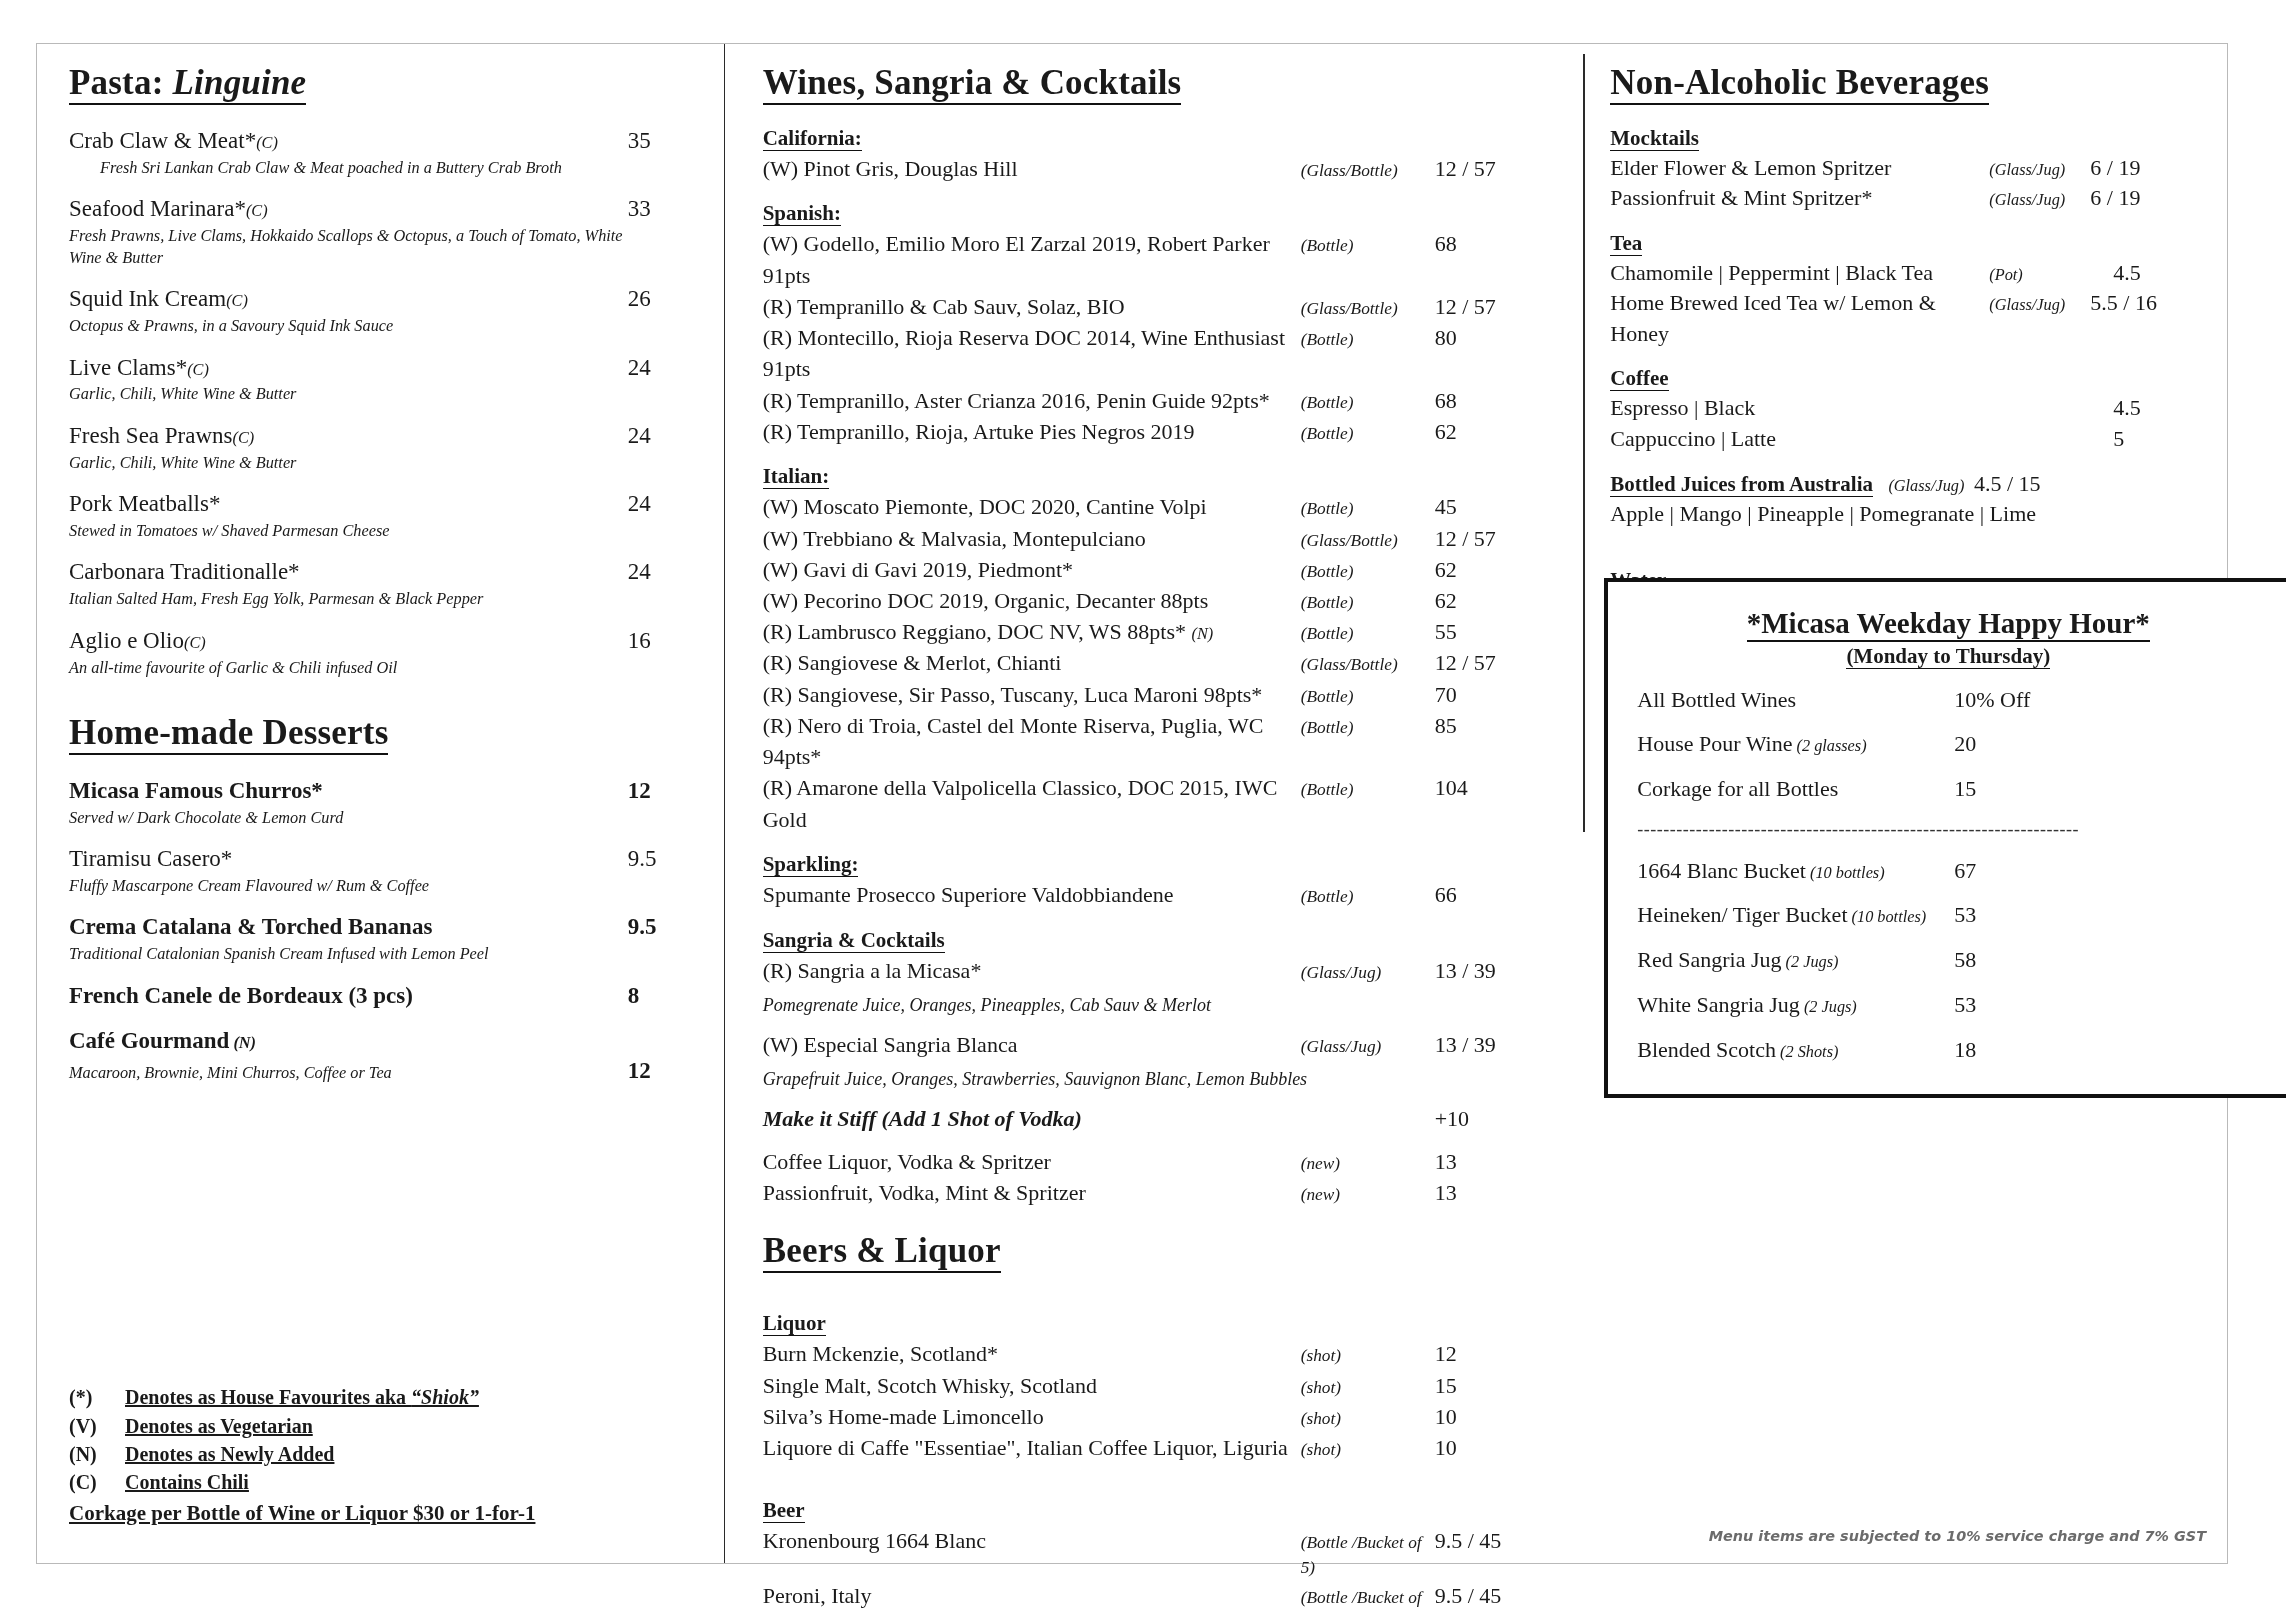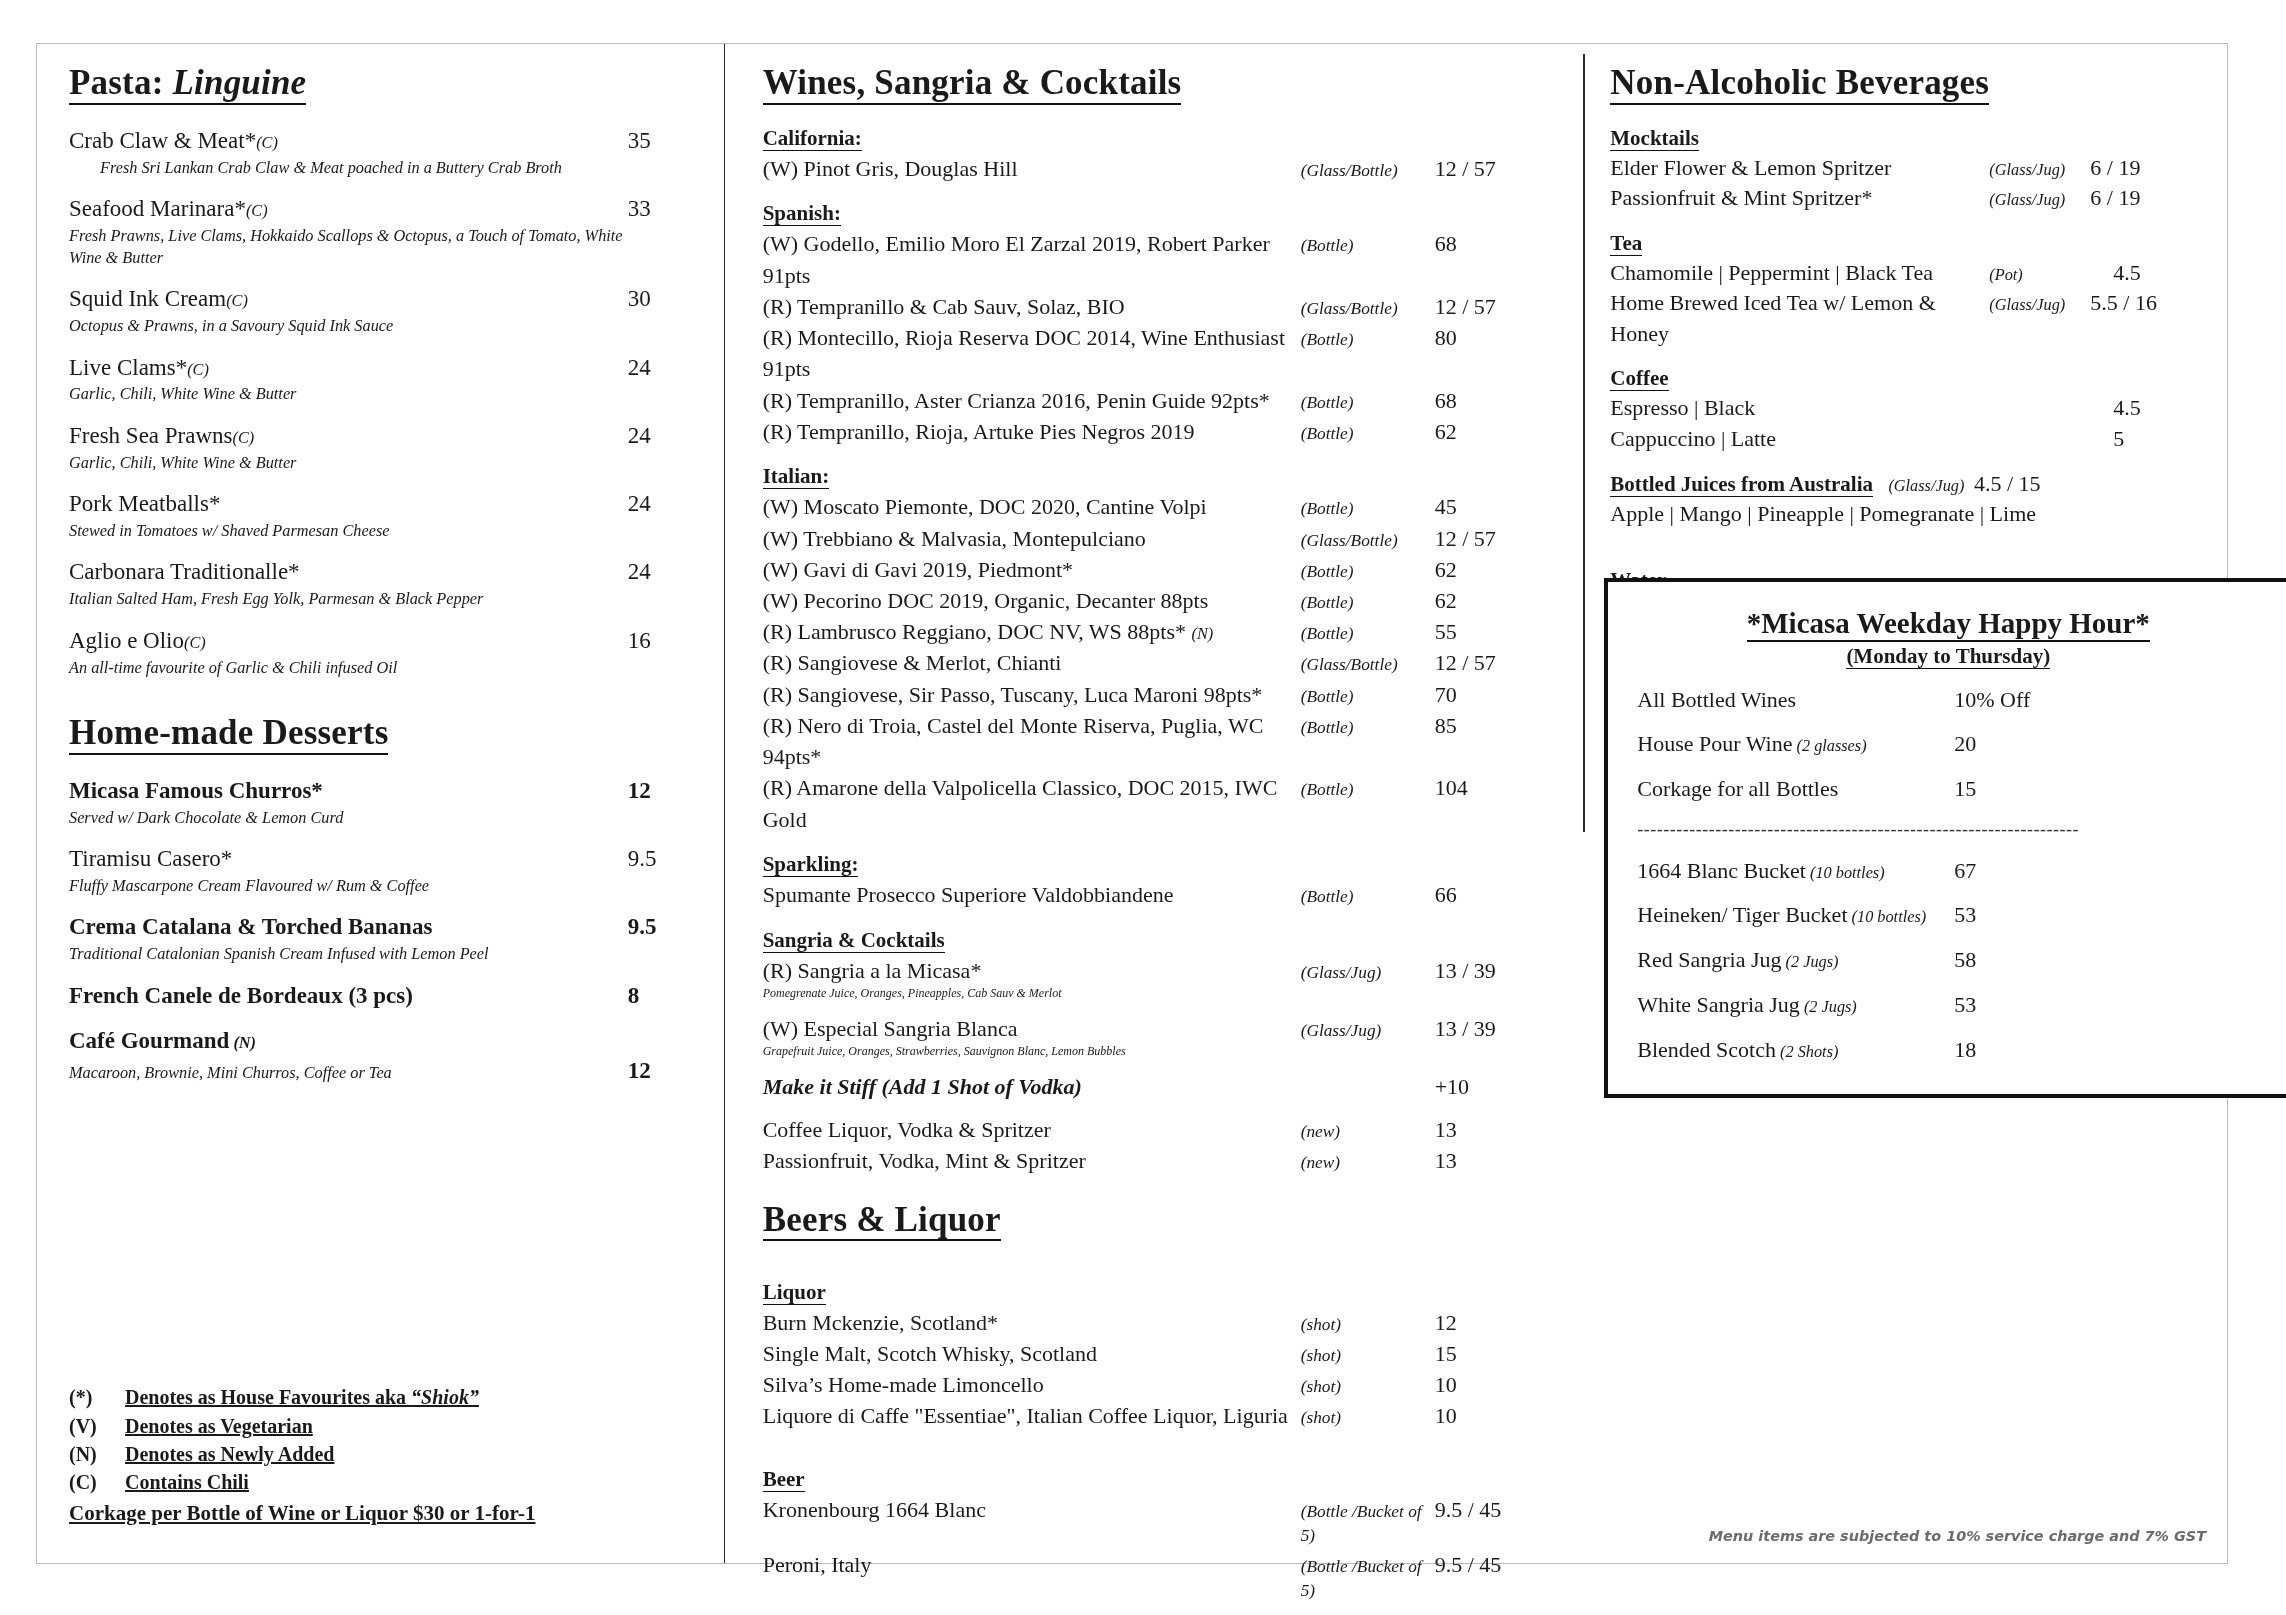--- a/index.html
+++ b/index.html
@@ -105,23 +105,23 @@
     align-items: baseline;
     font-size: 22px;
     line-height: 1.42;
   }
   .wrow .wn   { flex: 0 0 538px; }
   .wrow .wu   { flex: 0 0 134px; font-style: italic; font-size: 17.3px; }
   .wrow .wp   { flex: 0 0 auto; }
   .wrow .wsub { font-style: italic; font-size: 16.3px; }
   .wdesc {
     font-style: italic;
-    font-size: 12px;
+    font-size: 18px;
     line-height: 1.3;
-    margin-top: 0;
+    margin-top: 8px;
   }
   .wrow.boldital .wn { font-weight: bold; font-style: italic; }
   .wrow.boldital .wp { font-weight: normal; }
 
   
   .nrow {
     display: flex;
     align-items: baseline;
     font-size: 22px;
     line-height: 1.38;
@@ -236,21 +236,21 @@
           <div class="dish">
             <div class="row">
               <span class="t">Seafood Marinara*<span class="sup">(C)</span></span>
               <span class="p">33</span>
             </div>
             <div class="d" style="font-weight: normal;">Fresh Prawns, Live Clams, Hokkaido Scallops &amp; Octopus, a Touch of Tomato, White Wine &amp; Butter</div>
           </div>
           <div class="dish">
             <div class="row">
               <span class="t">Squid Ink Cream<span class="sup">(C)</span></span>
-              <span class="p">30</span>
+              <span class="p">26</span>
             </div>
             <div class="d" style="font-weight: normal;">Octopus &amp; Prawns, in a Savoury Squid Ink Sauce</div>
           </div>
           <div class="dish">
             <div class="row">
               <span class="t">Live Clams*<span class="sup">(C)</span></span>
               <span class="p">24</span>
             </div>
             <div class="d" style="font-weight: normal;">Garlic, Chili, White Wine &amp; Butter</div>
           </div>

